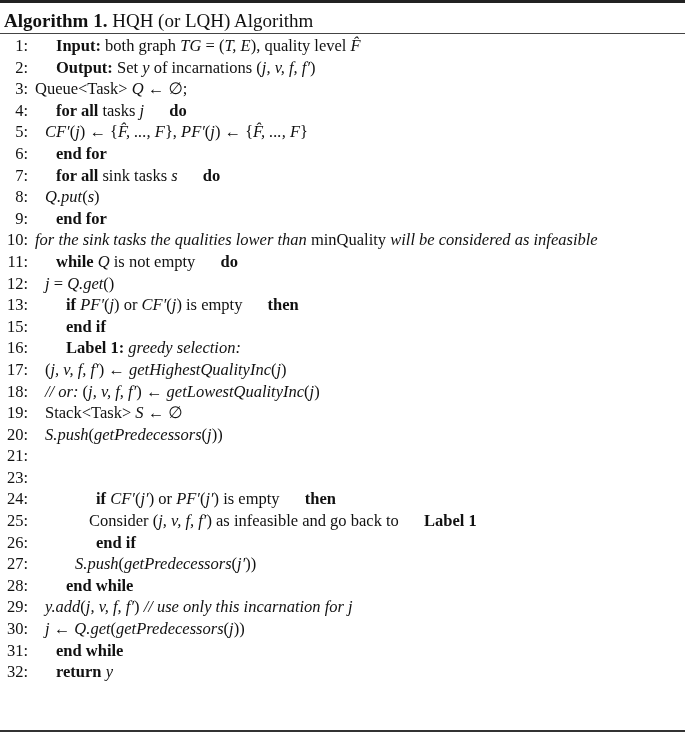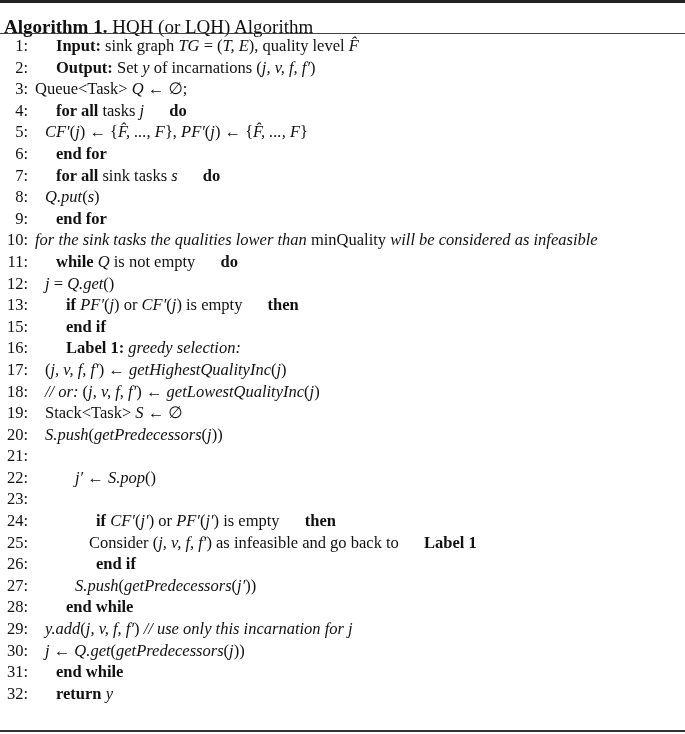--- a/index.html
+++ b/index.html
@@ -1,19 +1,19 @@
 <!DOCTYPE html>
 <html><head>
 <meta charset="utf-8">
 <style>
   html, body { margin: 0; padding: 0; background: #ffffff; }
   body { width: 685px; height: 734px; overflow: hidden; position: relative;
          font-family: "DejaVu Serif", "Liberation Serif", serif; color: #111; }
   .rule-top { position: absolute; left: 0; top: 0; width: 685px; height: 3px; background: #222; }
-  .caption { position: absolute; left: 4px; top: 16px; font-size: 19px; line-height: 22px;
+  .caption { position: absolute; left: 4px; top: 10px; font-size: 19px; line-height: 22px;
              font-family: "Liberation Serif", "DejaVu Serif", serif; }
   .caption b { font-weight: bold; }
   .rule-mid { position: absolute; left: 0; top: 33px; width: 685px; height: 1px; background: #444; }
   .rule-bot { position: absolute; left: 0; top: 730px; width: 685px; height: 2px; background: #333; }
   .lines { position: absolute; left: 0; top: 35px; width: 685px; }
   .line { position: relative; height: 21.6px; line-height: 21.6px; font-size: 16.5px;
           font-family: "Liberation Serif", "DejaVu Serif", serif; white-space: nowrap; }
   .num { position: absolute; left: 0; width: 28px; text-align: right; }
   .code { position: absolute; left: 35px; }
   .i0 { left: 35px; } .i1 { left: 45px; } .i2 { left: 75px; } .i3 { left: 89px; }
@@ -27,21 +27,21 @@
 <div class="rule-top"></div>
 <div class="caption">
   <b>Algorithm 1.</b>
   <span>HQH (or LQH) Algorithm</span>
 </div>
 <div class="rule-mid"></div>
 
 <div class="lines" id="lines">
     <div class="line">
       <span class="num">1:</span>
-      <span class="code i0"><span class="kw">Input:</span><span> sink graph </span><span class="m">TG</span><span> = (</span><span class="m">T, E</span><span>), quality level </span><span class="m">F̂</span></span>
+      <span class="code i0"><span class="kw">Input:</span><span> both graph </span><span class="m">TG</span><span> = (</span><span class="m">T, E</span><span>), quality level </span><span class="m">F̂</span></span>
     </div>
     <div class="line">
       <span class="num">2:</span>
       <span class="code i0"><span class="kw">Output:</span><span> Set </span><span class="m">y</span><span> of incarnations (</span><span class="m">j, v, f, f′</span><span>)</span></span>
     </div>
     <div class="line">
       <span class="num">3:</span>
       <span class="code i0"><span>Queue&lt;Task&gt; </span><span class="m">Q</span><span> ← ∅;</span></span>
     </div>
     <div class="line">
@@ -105,24 +105,20 @@
       <span class="code i1"><span>Stack&lt;Task&gt; </span><span class="m">S</span><span> ← ∅</span></span>
     </div>
     <div class="line">
       <span class="num">20:</span>
       <span class="code i1"><span class="m">S.push</span><span>(</span><span class="m">getPredecessors</span><span>(</span><span class="m">j</span><span>))</span></span>
     </div>
     <div class="line">
       <span class="num">21:</span>
     </div>
     <div class="line">
-      <span class="num">22:</span>
-      <span class="code i2"><span class="m">j′</span><span> ← </span><span class="m">S.pop</span><span>()</span></span>
-    </div>
-    <div class="line">
       <span class="num">23:</span>
     </div>
     <div class="line">
       <span class="num">24:</span>
       <span class="code i2"><span class="kw">if</span><span> </span><span class="m">CF′</span><span>(</span><span class="m">j′</span><span>) or </span><span class="m">PF′</span><span>(</span><span class="m">j′</span><span>) is empty </span><span class="kw">then</span></span>
     </div>
     <div class="line">
       <span class="num">25:</span>
       <span class="code i3"><span>Consider (</span><span class="m">j, v, f, f′</span><span>) as infeasible and go back to </span><span class="kw">Label 1</span></span>
     </div>

